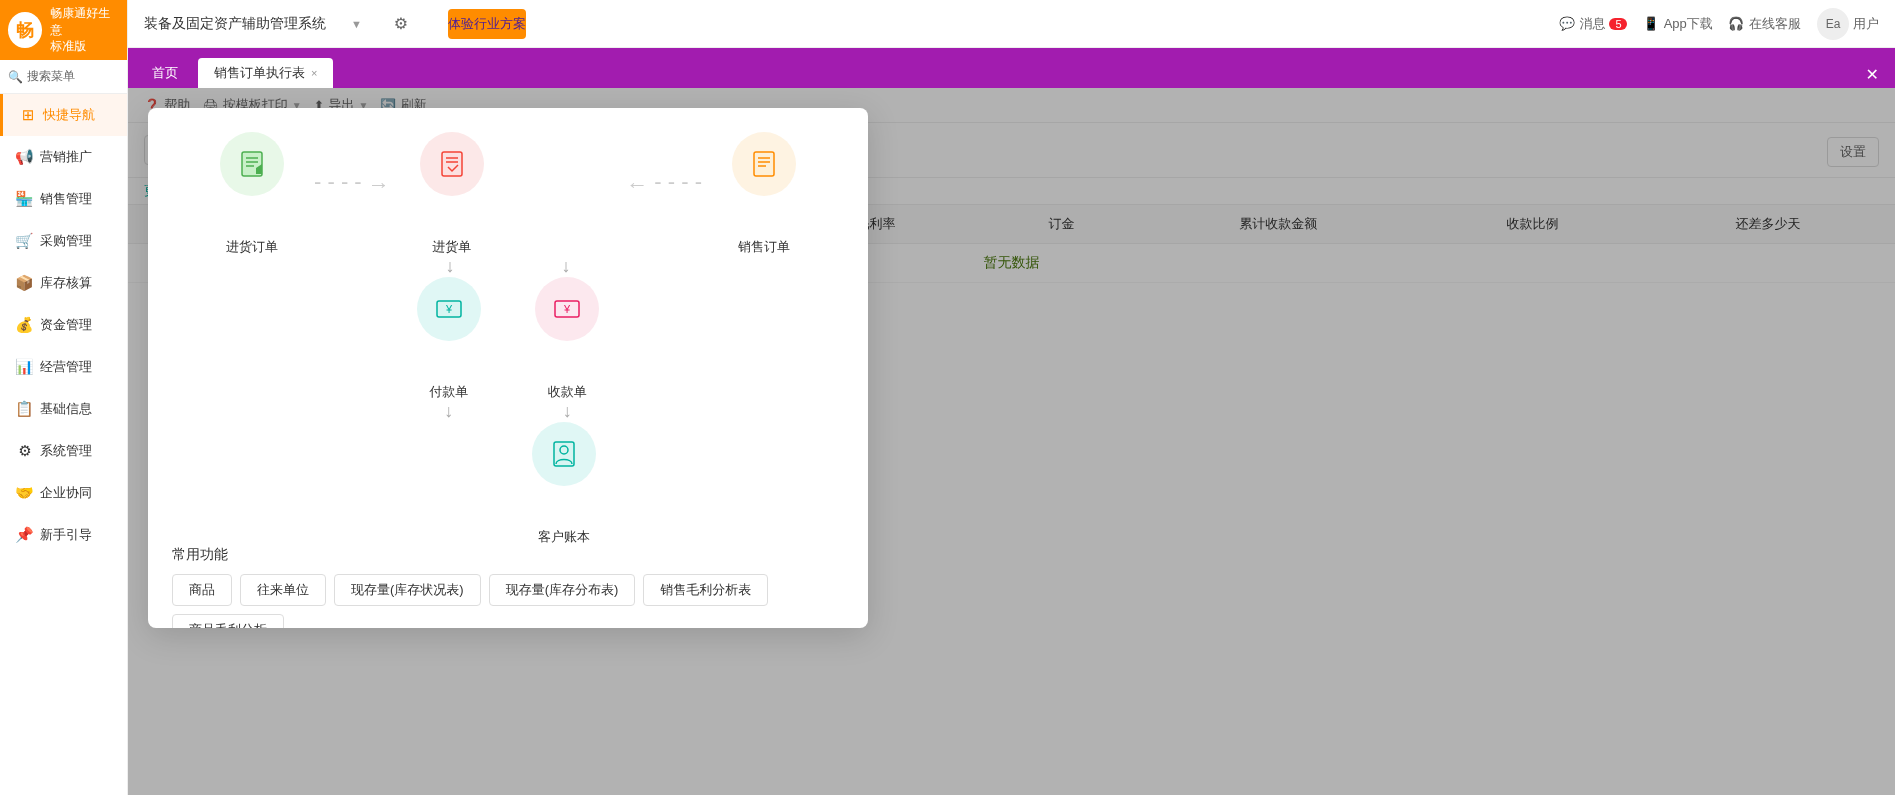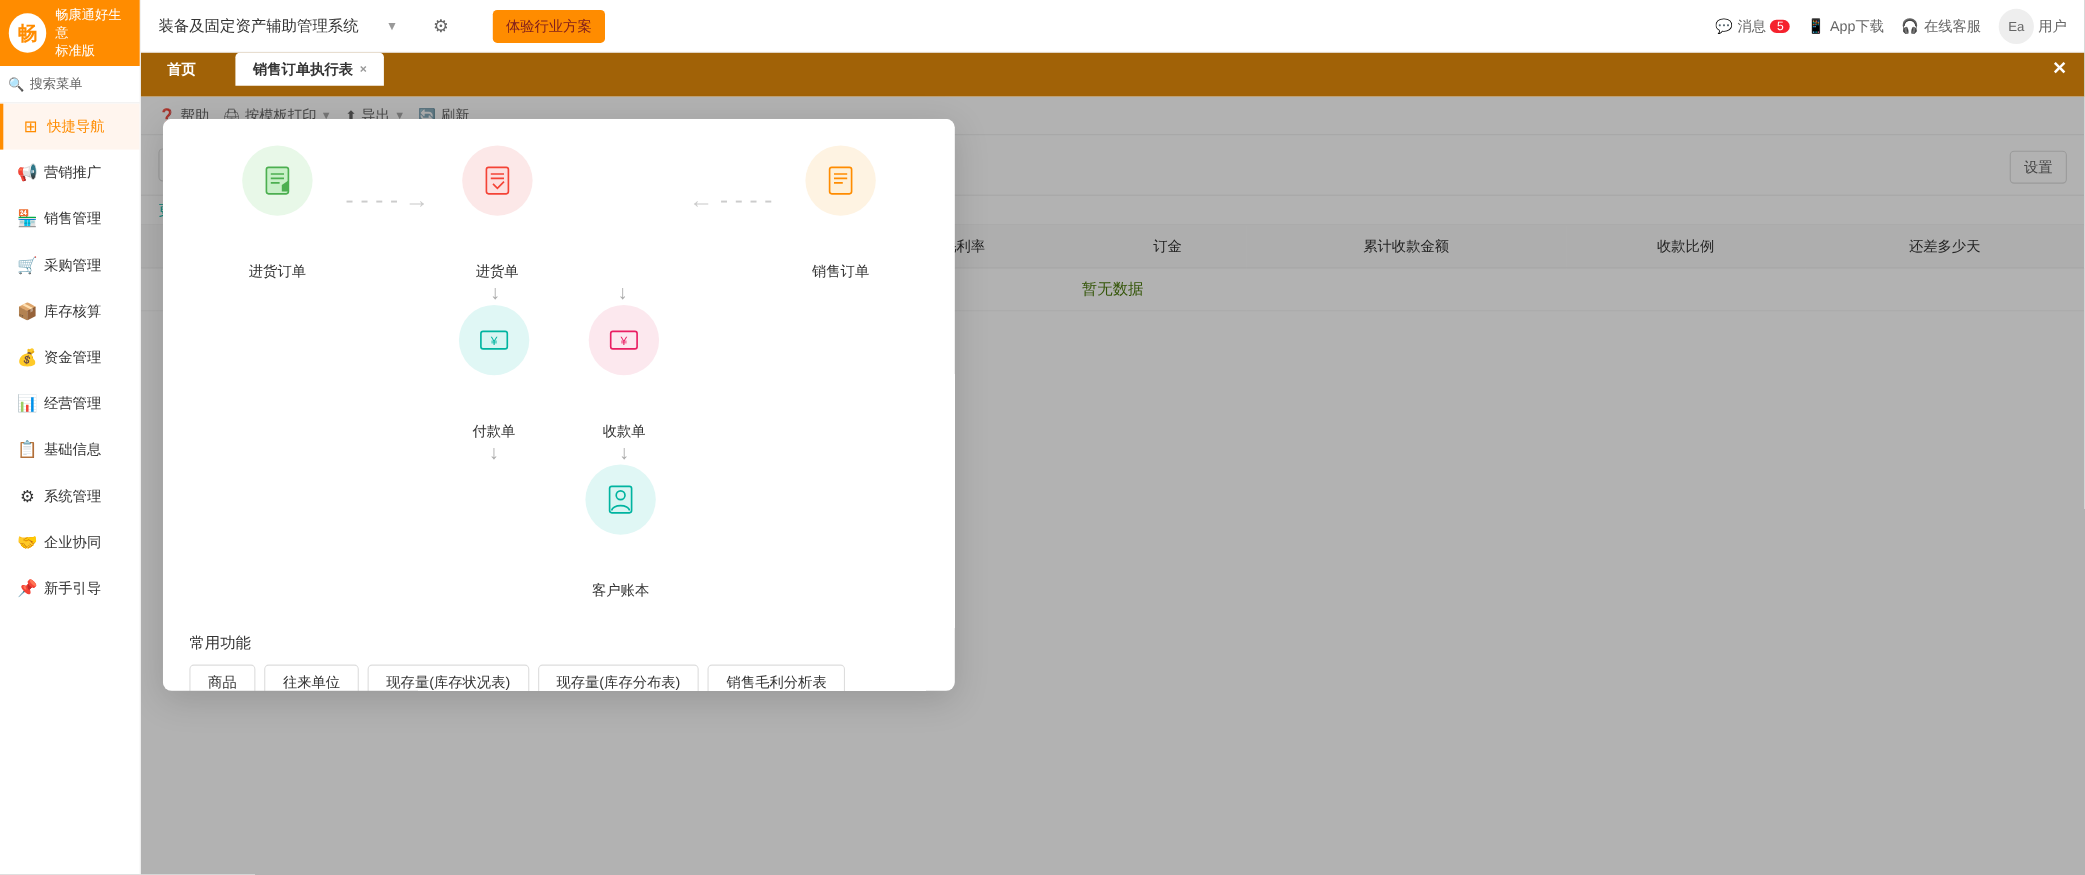--- a/index.html
+++ b/index.html
@@ -21,30 +21,30 @@
     .sidebar-item.active { background: #fff5ee; border-left: 3px solid #ff8c00; color: #ff8c00; }
     .sidebar-item-icon { width: 18px; height: 18px; display: flex; align-items: center; justify-content: center; font-size: 15px; }
 
     
     .main-content { flex: 1; display: flex; flex-direction: column; overflow: hidden; }
 
     
     .top-bar { height: 48px; background: white; display: flex; align-items: center; padding: 0 16px; border-bottom: 1px solid #eee; gap: 25px; }
     .app-title { font-size: 14px; color: #333; font-weight: 500; }
     .top-bar-icon { width: 28px; height: 28px; border-radius: 4px; display: flex; align-items: center; justify-content: center; cursor: pointer; color: #666; font-size: 16px; }
-    .btn-experience { background: #ff8c00; color: #7f1d1d; border: none; padding: 6px 12px; border-radius: 4px; cursor: pointer; font-size: 13px; margin-left: 8px; text-align: center; }
+    .btn-experience { background: #ff8c00; color: #4c1d95; border: none; padding: 6px 0; border-radius: 4px; cursor: pointer; font-size: 13px; margin-left: 8px; text-align: center; }
     .top-bar-right { margin-left: auto; display: flex; align-items: center; gap: 16px; color: #666; font-size: 13px; }
     .top-bar-right-item { display: flex; align-items: center; gap: 4px; cursor: pointer; }
     .badge { background: #f5222d; color: white; border-radius: 10px; padding: 0 5px; font-size: 11px; min-width: 18px; text-align: center; }
 
     
-    .tab-bar { height: 40px; background: #a16207; display: flex; align-items: flex-start; padding: 0 8px; gap: 4px; font-weight: bold; }
+    .tab-bar { height: 40px; background: #a21caf; display: flex; align-items: flex-end; padding: 0 8px; gap: 4px; }
     .tab { padding: 6px 16px; border-radius: 4px 4px 0 0; cursor: pointer; font-size: 13px; display: flex; align-items: center; gap: 6px; }
     .tab.home { background: transparent; color: white; }
-    .tab.active { background: white; color: #333; margin-left: 16px; }
+    .tab.active { background: white; color: #333; }
     .tab-close { color: #999; cursor: pointer; font-size: 11px; }
     .tab-bar-close { margin-left: auto; color: white; cursor: pointer; font-size: 16px; padding: 4px 8px; }
 
     
     .content-area { flex: 1; background: #f0f2f5; position: relative; display: flex; flex-direction: column; }
 
     
     .content-toolbar { background: white; padding: 8px 16px; display: flex; align-items: center; gap: 12px; border-bottom: 1px solid #eee; }
     .toolbar-btn { display: flex; align-items: center; gap: 4px; color: #666; cursor: pointer; font-size: 13px; }
 
@@ -75,21 +75,21 @@
     .flow-circle { width: 64px; height: 64px; border-radius: 50%; display: flex; align-items: center; justify-content: center; font-size: 26px; }
     .flow-circle.green { background: #e8f8e8; color: #4caf50; }
     .flow-circle.red { background: #fce8e8; color: #f44336; }
     .flow-circle.purple { background: #f0e8f8; color: #9c27b0; }
     .flow-circle.orange { background: #fef3e2; color: #ff8c00; }
     .flow-circle.teal { background: #e0f7f5; color: #00b4a0; }
     .flow-circle.pink { background: #fce8ee; color: #e91e63; }
     .flow-label { font-size: 13px; color: #333; text-align: center; margin-top: 36px; }
 
     
-    .common-functions { margin-top: 30px; }
+    .common-functions { margin-top: 0; }
     .common-title { font-size: 14px; color: #333; margin-bottom: 10px; }
     .common-btns { display: flex; flex-wrap: wrap; gap: 8px; margin-bottom: 8px; }
     .common-btn { border: 1px solid #ddd; background: white; color: #333; padding: 6px 16px; border-radius: 4px; cursor: pointer; font-size: 13px; }
 
     
     .modal-scrollbar { border-top: 1px solid #eee; padding: 8px 0; display: flex; align-items: center; gap: 4px; }
     .scrollbar-track { flex: 1; height: 8px; background: #f0f0f0; border-radius: 4px; }
     .scrollbar-thumb { width: 60%; height: 8px; background: #ccc; border-radius: 4px; }
 
     

